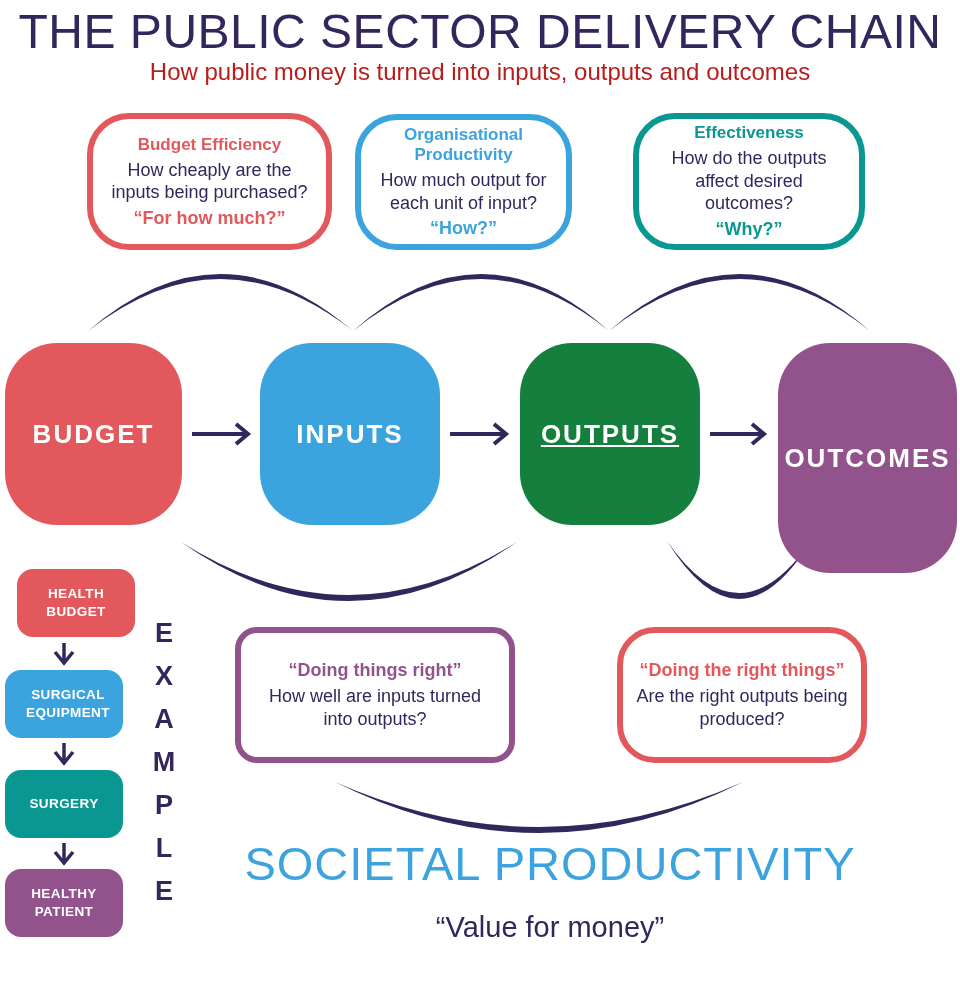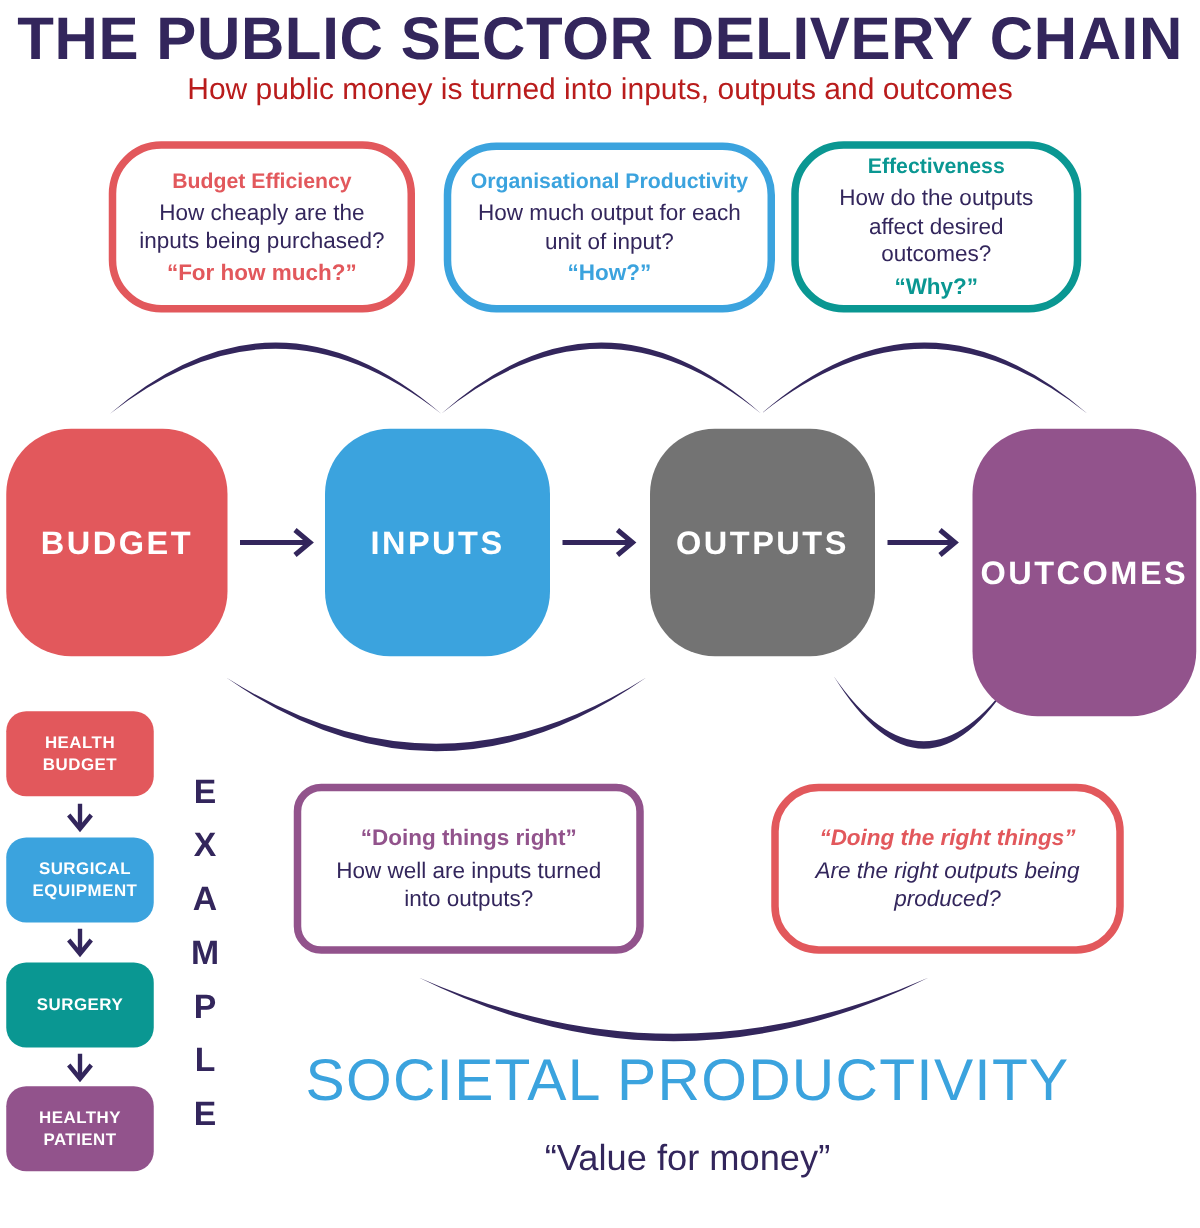--- a/index.html
+++ b/index.html
@@ -1,44 +1,44 @@
 <!DOCTYPE html>
 <html><head>
 <meta charset="utf-8">
 <style>
   html,body{margin:0;padding:0;background:#fff;}
   .canvas{position:relative;width:960px;height:982px;background:#fff;overflow:hidden;
           font-family:"Liberation Sans",sans-serif;}
   .links{position:absolute;left:0;top:0;width:960px;height:982px;}
 
   .page-title{position:absolute;left:0;right:0;top:4px;text-align:center;
-    font-size:48px;font-weight:700;letter-spacing:.5px;color:#33265C;}
+    font-size:48px;font-weight:400;letter-spacing:.5px;color:#33265C;}
   .page-subtitle{position:absolute;left:0;right:0;top:58px;text-align:center;
     font-size:24px;font-weight:500;color:#b91c1c;}
 
   .callout{position:absolute;box-sizing:border-box;background:#fff;border:6px solid #999;
     border-radius:42px;display:flex;flex-direction:column;justify-content:center;
     text-align:center;padding:8px 12px;}
   .co-title{font-size:17px;font-weight:bold;margin-bottom:4px;}
   .co-body{font-size:18px;color:#33265C;line-height:1.25;}
   .co-quote{font-size:18px;font-weight:bold;margin-top:4px;}
 
   .tc1{left:87px;top:113px;width:245px;height:137px;}
-  .tc2{left:355px;top:114px;width:265px;height:136px;}
+  .tc2{left:355px;top:114px;width:217px;height:136px;}
   .tc3{left:633px;top:113px;width:232px;height:137px;}
 
   .chain-box{position:absolute;border-radius:52px;display:flex;align-items:center;
     justify-content:center;color:#fff;font-weight:bold;font-size:26px;letter-spacing:2px;}
   .cb1{left:5px;top:343px;width:177px;height:182px;}
   .cb2{left:260px;top:343px;width:180px;height:182px;}
   .cb3{left:520px;top:343px;width:180px;height:182px;}
   .cb4{left:778px;top:343px;width:179px;height:230px;}
 
   .bc1{left:235px;top:627px;width:280px;height:136px;border-radius:22px;}
-  .bc2{left:617px;top:627px;width:282px;height:136px;border-radius:38px;font-style:italic;}
+  .bc2{left:617px;top:627px;width:250px;height:136px;border-radius:38px;}
 
   .ex-box{position:absolute;left:5px;width:118px;height:68px;border-radius:16px;
     display:flex;align-items:center;justify-content:center;text-align:center;
     color:#fff;font-weight:bold;font-size:13.5px;letter-spacing:.4px;line-height:1.35;
     padding:0 10px;box-sizing:border-box;}
   .ex1{top:569px;}.ex2{top:670px;}.ex3{top:770px;}.ex4{top:869px;}
 
   .example-label{position:absolute;left:148px;top:618px;height:300px;
     writing-mode:vertical-lr;text-orientation:upright;letter-spacing:13px;
     font-size:27px;font-weight:bold;color:#33265C;}
@@ -105,33 +105,33 @@
     <div class="co-quote" style="color: rgb(59, 163, 222);">“How?”</div>
   </div>
   <div class="callout tc3" style="border-color: rgb(10, 151, 146);">
     <div class="co-title" style="color: rgb(10, 151, 146);">Effectiveness</div>
     <div class="co-body">How do the outputs affect desired outcomes?</div>
     <div class="co-quote" style="color: rgb(10, 151, 146);">“Why?”</div>
   </div>
 
   <div class="chain-box cb1" style="background-color: rgb(226, 88, 92);">BUDGET</div>
   <div class="chain-box cb2" style="background-color: rgb(59, 163, 222);">INPUTS</div>
-  <div class="chain-box cb3" style="background-color: #737373;">OUTPUTS</div>
+  <div class="chain-box cb3" style="background-color: #15803d; text-decoration: underline;">OUTPUTS</div>
   <div class="chain-box cb4" style="background-color: rgb(146, 83, 140);">OUTCOMES</div>
 
   <div class="callout bc1" style="border-color: rgb(146, 83, 140);">
     <div class="co-title" style="font-size: 18px; color: rgb(146, 83, 140);">“Doing things right”</div>
     <div class="co-body">How well are inputs turned into outputs?</div>
   </div>
   <div class="callout bc2" style="border-color: rgb(226, 88, 92);">
     <div class="co-title" style="font-size: 18px; color: rgb(226, 88, 92);">“Doing the right things”</div>
     <div class="co-body">Are the right outputs being produced?</div>
   </div>
 
-  <div class="ex-box ex1" style="background-color: rgb(226, 88, 92);">HEALTH BUDGET</div>
+  <div class="ex-box ex1" style="background-color: rgb(226, 88, 92); margin-left: 12px;">HEALTH BUDGET</div>
   <div class="ex-box ex2" style="background-color: rgb(59, 163, 222); padding-left: 18px;">SURGICAL EQUIPMENT</div>
   <div class="ex-box ex3" style="background-color: rgb(10, 151, 146);">SURGERY</div>
   <div class="ex-box ex4" style="background-color: rgb(146, 83, 140);">HEALTHY PATIENT</div>
   <div class="example-label">EXAMPLE</div>
 
   <div class="footer-title">SOCIETAL PRODUCTIVITY</div>
   <div class="footer-sub">“Value for money”</div>
 
 </div>
 

